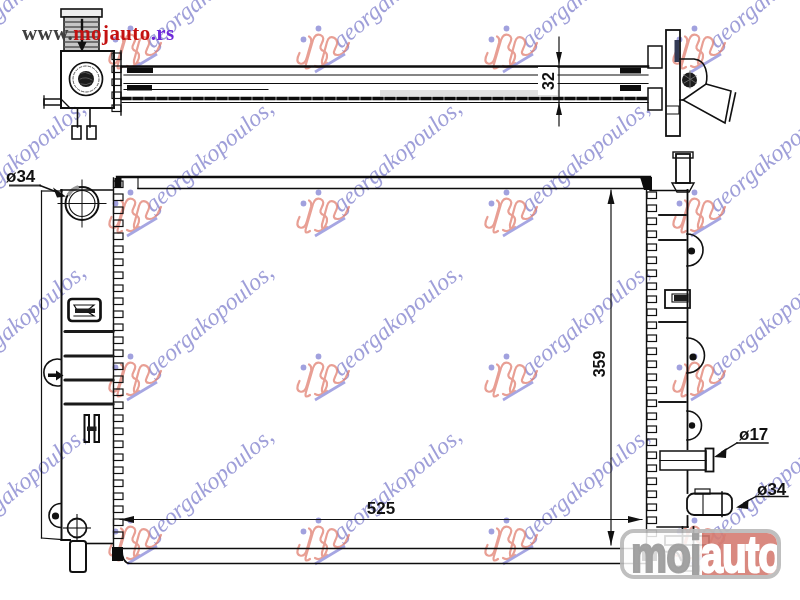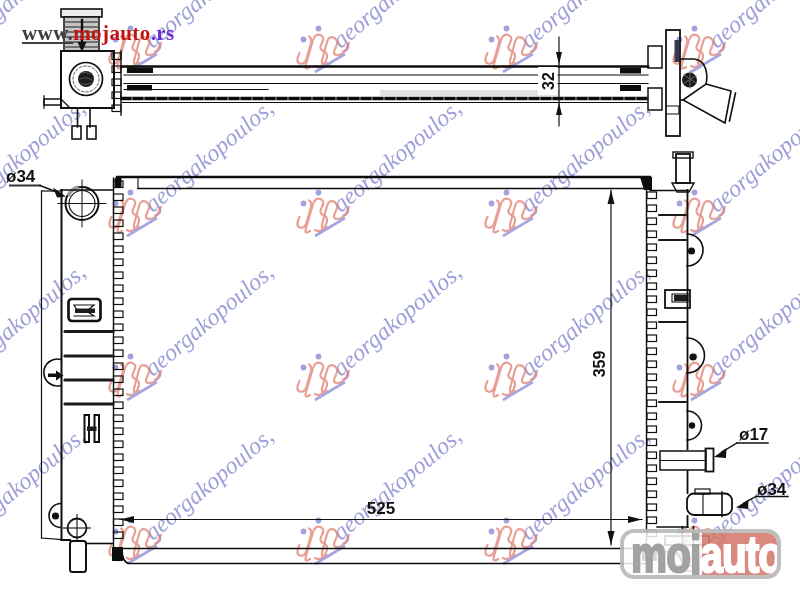--- a/index.html
+++ b/index.html
@@ -394,20 +394,20 @@
 
 <g>
       <line x1="611" y1="190" x2="611" y2="545" stroke="#111" stroke-width="1.2"></line>
       <polygon points="611,190 607.5,204 614.5,204" fill="#111"></polygon>
       <polygon points="611,545 607.5,531 614.5,531" fill="#111"></polygon>
       <text x="600" y="369" transform="rotate(-90 600 364)" font-family="Liberation Sans, sans-serif" font-size="16" font-weight="bold" fill="#111" text-anchor="middle">359</text>
     </g>
 </svg>
 
 <div style="position:absolute;left:22px;top:21px;z-index:40;font-family:'Liberation Serif',serif;font-weight:bold;font-size:21px;letter-spacing:0.4px;">
-<span style="color:#3f3f3f;text-decoration:underline;">www.</span><span style="color:#c41111;">mojauto</span><span style="color:#6d28d9;">.rs</span></div>
+<span style="color:#3f3f3f;">www.</span><span style="color:#c41111;">mojauto</span><span style="color:#6d28d9;">.rs</span></div>
 
 <div style="position:absolute;left:620px;top:529px;width:153px;height:42px;border:4px solid rgba(186,186,186,0.92);border-radius:14px;overflow:hidden;z-index:30;">
 <div style="position:absolute;left:0;top:0;width:78px;height:100%;background:rgba(253,253,253,0.85);"></div>
 <div style="position:absolute;left:78px;top:0;right:0;height:100%;background:rgba(213,124,114,0.9);"></div>
 <div style="position:absolute;left:7px;top:-9px;font-family:'Liberation Sans',sans-serif;font-weight:bold;font-size:52px;letter-spacing:-1.2px;transform:scale(0.78,1);transform-origin:0 0;white-space:nowrap;">
 <span style="color:rgba(160,160,160,0.97);-webkit-text-stroke:2.2px rgba(160,160,160,0.97);">moj</span><span style="color:#ffffff;-webkit-text-stroke:2.2px #ffffff;">auto</span></div>
 </div>
 
 </body></html>

